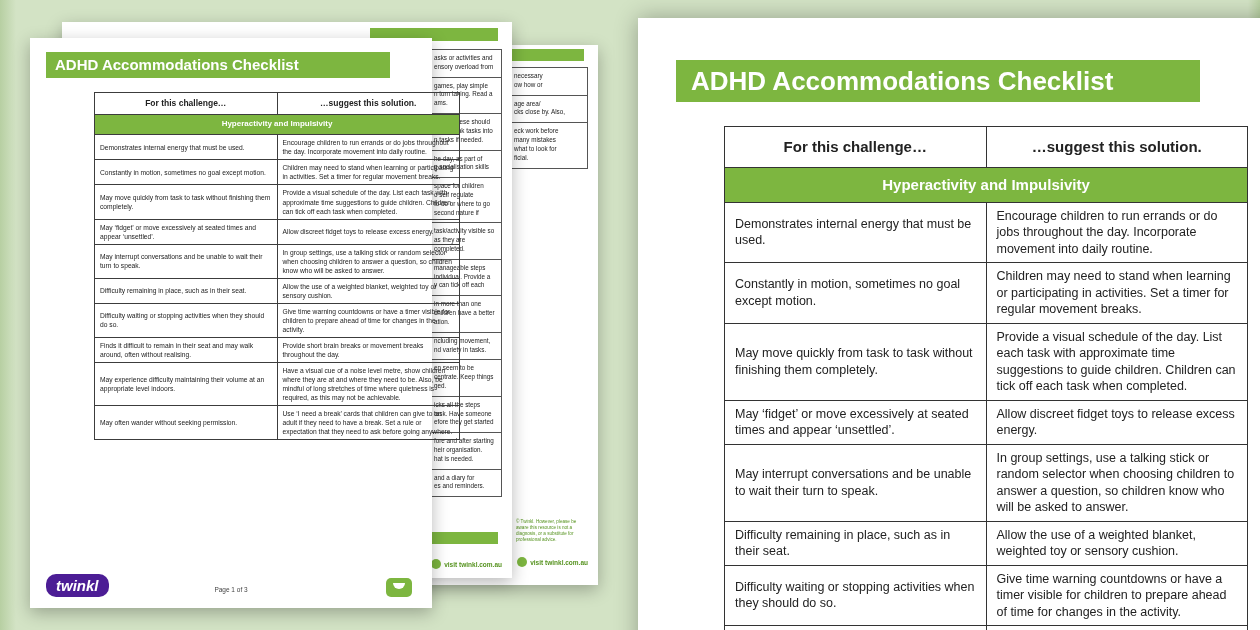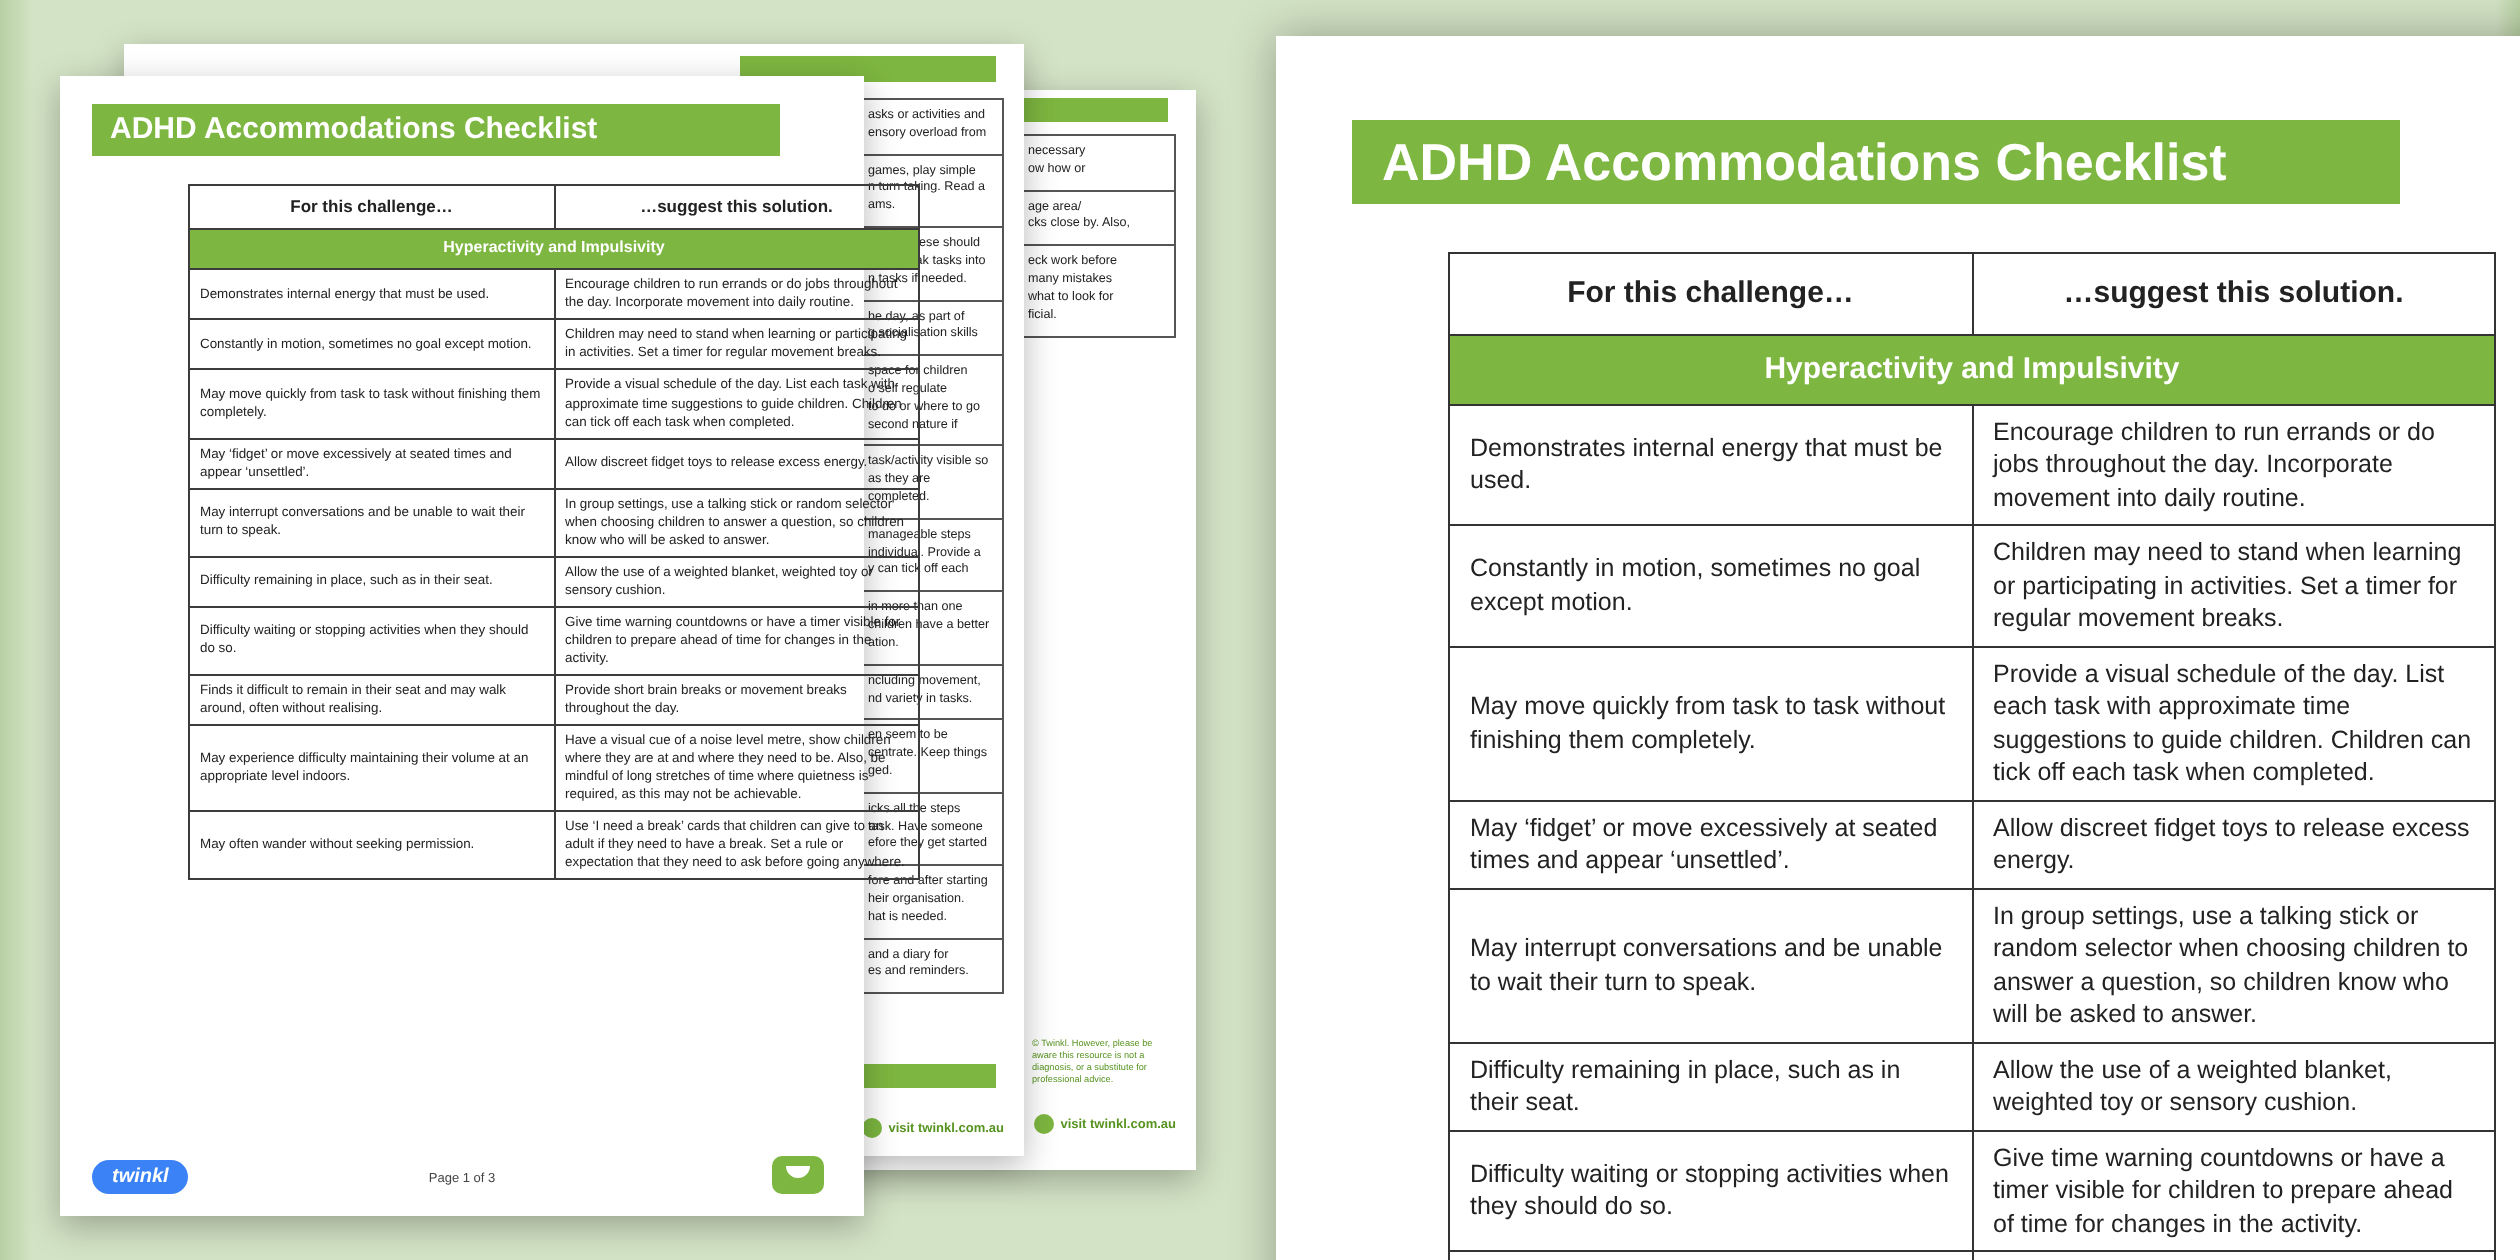--- a/index.html
+++ b/index.html
@@ -25,21 +25,21 @@
   .front-table td.challenge { width:50%; }
   .front-table td.section-cell { background:#7db640; color:#fff; font-weight:bold; text-align:center; font-size:8px; padding:4px; }
 
   .zoom-table { position:absolute; left:38px; top:108px; width:524px; font-size:12.5px; line-height:1.32; }
   .zoom-table th, .zoom-table td { border:1.5px solid #333; padding:5px 10px; vertical-align:middle; }
   .zoom-table th { font-size:15px; text-align:center; padding:10px 6px; }
   .zoom-table td.challenge { width:49%; }
   .zoom-table td.section-cell { background:#7db640; color:#fff; font-weight:bold; text-align:center; font-size:15px; padding:7px; }
 
   .front-footer { position:absolute; left:12px; right:12px; bottom:10px; height:22px; }
-  .twinkl-pill { position:absolute; left:4px; bottom:1px; background:#3b82f6; color:#fff; border-radius:10px; font-size:10px; font-style:italic; font-weight:bold; padding:3px 10px; }
+  .twinkl-pill { position:absolute; left:4px; bottom:1px; background:#4c1d95; color:#fff; border-radius:10px; font-size:15px; font-style:italic; font-weight:bold; padding:3px 10px; }
   .page-label { position:absolute; left:0; right:0; bottom:5px; text-align:center; font-size:6.5px; color:#444; }
   .front-logo { position:absolute; right:8px; bottom:1px; width:26px; height:19px; background:#7db640; border-radius:5px; }
   .front-logo::after { content:""; position:absolute; left:7px; top:5px; width:12px; height:6px; border-radius:0 0 12px 12px; background:#fff; }
 
   .strip { position:absolute; top:0; right:0; height:100%; }
   .page-back1 .strip { width:82px; }
   .page-back2 .strip { width:88px; }
   .strip-band-top { position:absolute; top:6px; left:-60px; right:14px; height:13px; background:#7db640; }
   .page-back2 .strip-band-top { top:4px; height:12px; }
   .frag-col { position:absolute; top:27px; left:0; right:10px; border-top:1px solid #555; border-right:1px solid #555; }

